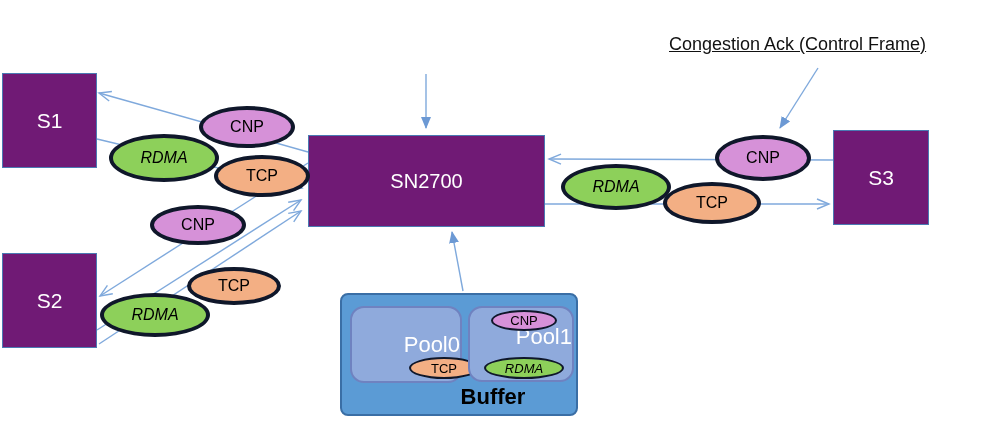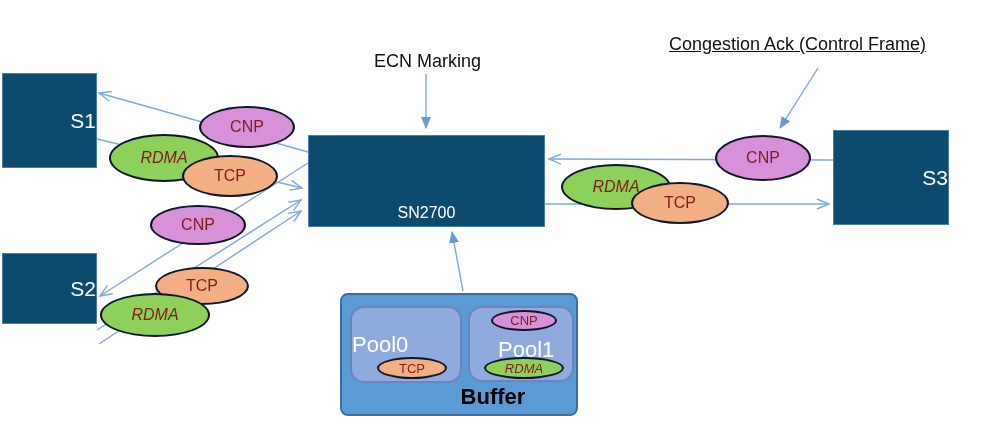--- a/index.html
+++ b/index.html
@@ -6,47 +6,47 @@
   body{
     width:998px;height:426px;position:relative;overflow:hidden;
     background:#ffffff;font-family:"Liberation Sans",sans-serif;
   }
   #canvas{position:absolute;inset:0;width:998px;height:426px;}
   
   #connectors{position:absolute;left:0;top:0;z-index:1;}
   
   .node{
     position:absolute;box-sizing:border-box;z-index:2;
-    background:#0c4a6e;border:1px solid #4a7ab3;
-    display:flex;align-items:center;justify-content:flex-end;
+    background:#701a75;border:1px solid #4a7ab3;
+    display:flex;align-items:center;justify-content:center;
     color:#fff;font-size:21px;
   }
-  .node.switch{flex-direction:column;font-size:16px;line-height:26px;}
+  .node.switch{flex-direction:column;font-size:20px;line-height:26px;}
   
   .ellipse{
     position:absolute;box-sizing:border-box;z-index:3;border-radius:50%;
-    border:2px solid #0f172a;display:flex;align-items:center;justify-content:center;
-    color:#7f1d1d;font-size:16px;
+    border:4px solid #0f172a;display:flex;align-items:center;justify-content:center;
+    color:#000000;font-size:16px;
   }
   .ellipse.small{font-size:13px;border-width:2px;z-index:4;}
   .cnp{background:#D691D8;}
   .rdma{background:#8DD05A;font-style:italic;}
-  .tcp{background:#F3AF84;}
+  .tcp{background:#F3AF84;margin-left:32px;}
   
   .buffer{
     position:absolute;left:340px;top:293px;width:238px;height:123px;
     box-sizing:border-box;background:#5B9BD5;border:2px solid #3a6ea5;
     border-radius:8px;z-index:2;
   }
   .pool{
     position:absolute;box-sizing:border-box;background:#8FAADC;
     border:2px solid #6f82c0;border-radius:14px;z-index:3;
   }
   .pool-label{
-    position:absolute;left:0;width:100%;text-align:left;
+    position:absolute;left:0;width:100%;text-align:right;
     color:#fff;font-size:22px;z-index:3;
   }
   .buffer-title{
     position:absolute;left:111px;top:89px;width:80px;text-align:center;
     color:#000;font-weight:bold;font-size:22px;z-index:3;
   }
   
   .annotation{
     position:absolute;color:#111;font-size:18px;z-index:2;white-space:nowrap;
   }
@@ -72,30 +72,29 @@
       <line x1="97" y1="330" x2="301" y2="200" marker-end="url(#arrowOpen)"></line>
       <line x1="99" y1="344" x2="301" y2="211" marker-end="url(#arrowOpen)"></line>
       <line x1="833" y1="160" x2="549" y2="159" marker-end="url(#arrowOpen)"></line>
       <line x1="545" y1="204" x2="829" y2="204" marker-end="url(#arrowOpen)"></line>
       <line x1="426" y1="74" x2="426" y2="128" marker-end="url(#arrowFilled)"></line>
       <line x1="818" y1="68" x2="780" y2="128" marker-end="url(#arrowFilled)"></line>
       <line x1="463" y1="291" x2="452" y2="232" marker-end="url(#arrowFilled)"></line>
     </g>
   </svg>
 
-  <div class="annotation" style="left:374px;top:51px;">ECN Marking</div>
   <div class="annotation" style="left:669px;top:34px;text-decoration:underline;">Congestion Ack (Control Frame)</div>
 
   <div class="node" style="left:2px;top:73px;width:95px;height:95px;">
     <span>S1</span>
   </div>
-  <div class="node" style="left:2px;top:253px;width:95px;height:71px;">
+  <div class="node" style="left:2px;top:253px;width:95px;height:95px;">
     <span>S2</span>
   </div>
-  <div class="node" style="left:833px;top:130px;width:116px;height:95px;">
+  <div class="node" style="left:833px;top:130px;width:96px;height:95px;">
     <span>S3</span>
   </div>
 
   <div class="node switch" style="left:308px;top:135px;width:237px;height:92px;">
     <span>SN2700</span>
   </div>
 
   <div class="ellipse cnp" style="left:199px;top:106px;width:96px;height:42px;">
     <span>CNP</span>
   </div>
@@ -130,21 +129,21 @@
     <div class="pool" style="left:8px;top:11px;width:112px;height:77px;">
       <div class="pool-label" style="top:24px;">Pool0</div>
       <div class="ellipse small tcp" style="left:25px;top:49px;width:70px;height:22px;">
         <span>TCP</span>
       </div>
     </div>
     <div class="pool" style="left:126px;top:11px;width:106px;height:76px;">
       <div class="ellipse small cnp" style="left:21px;top:2px;width:66px;height:21px;">
         <span>CNP</span>
       </div>
-      <div class="pool-label" style="top:29px;padding-left:28px;">Pool1</div>
+      <div class="pool-label" style="top:16px;">Pool1</div>
       <div class="ellipse small rdma" style="left:14px;top:49px;width:80px;height:22px;">
         <span>RDMA</span>
       </div>
     </div>
     <div class="buffer-title">Buffer</div>
   </div>
 
 </div>
 
 </body></html>

